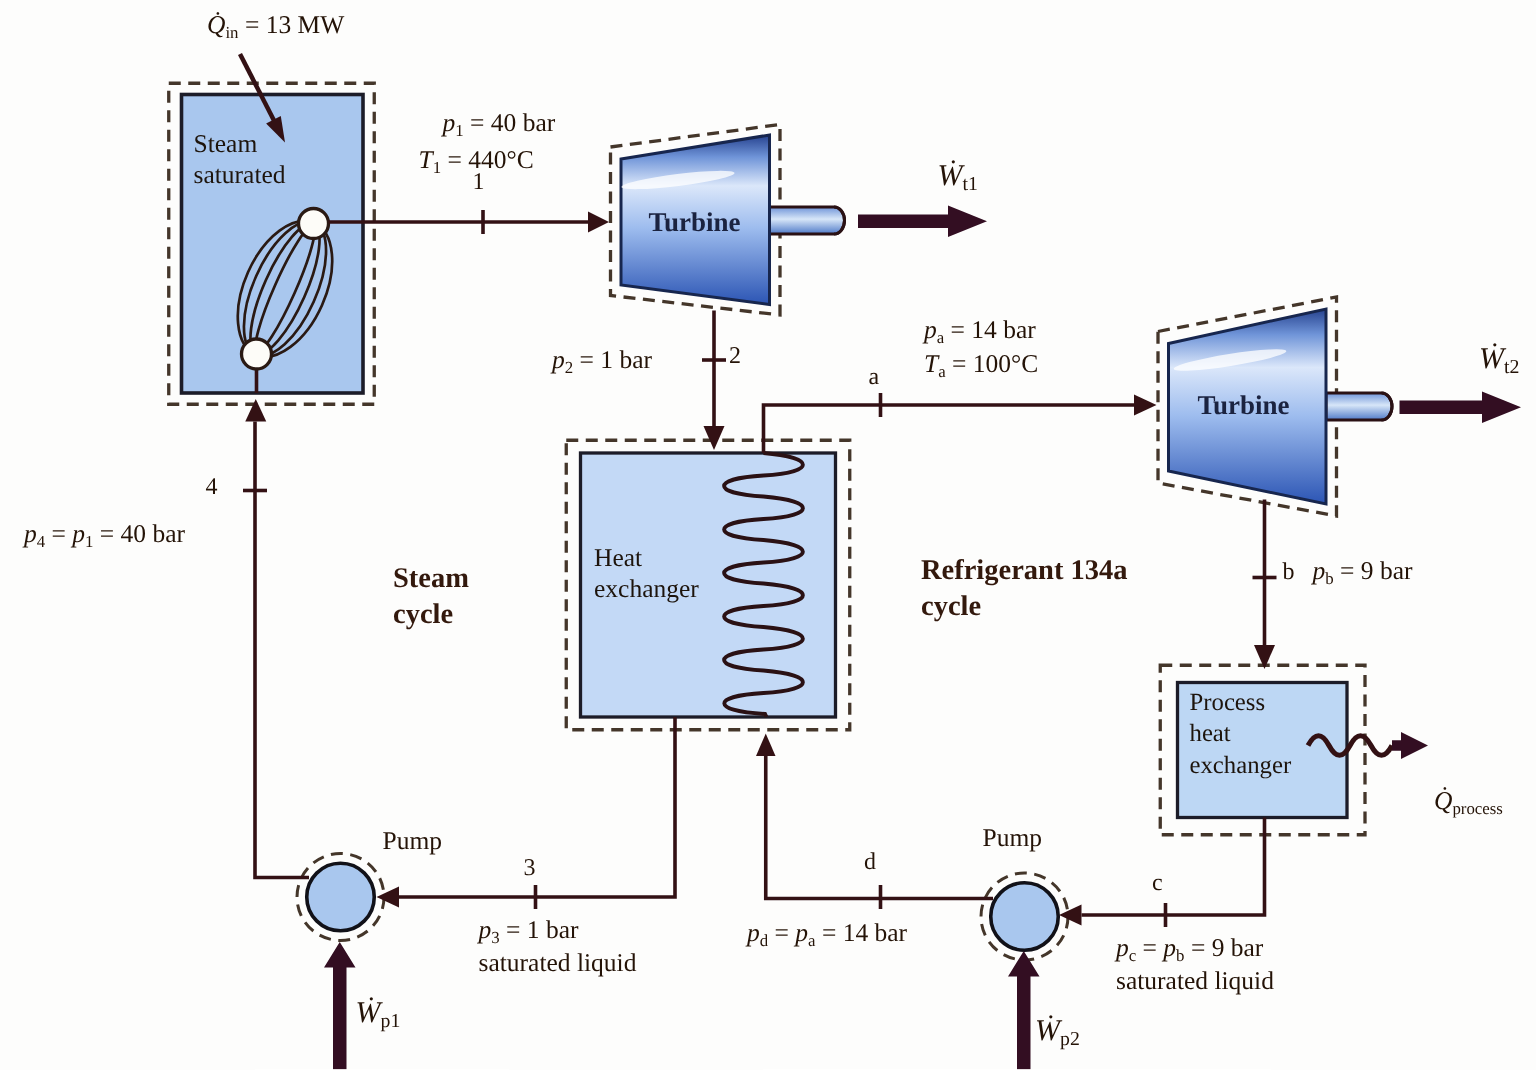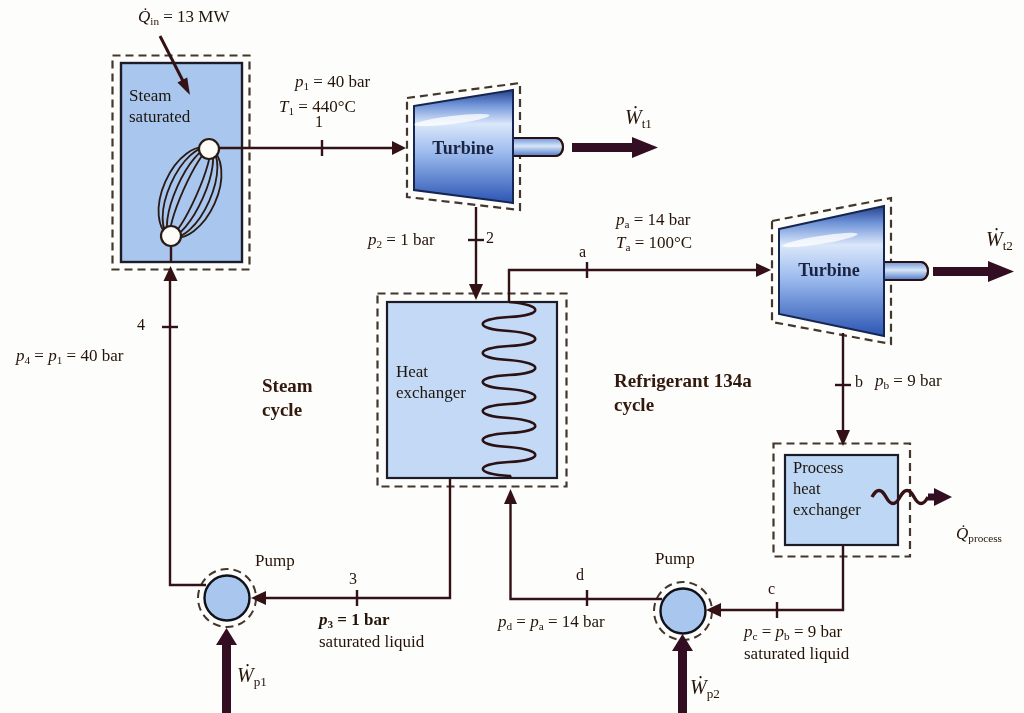--- a/index.html
+++ b/index.html
@@ -182,21 +182,21 @@
   <div class="lbl pt" style="left:768px;top:579px;">c</div>
   <div class="lbl" style="left:744px;top:621px;"><span class="it">p</span><span class="sub">c</span><span> = </span><span class="it">p</span><span class="sub">b</span><span> = 9 bar</span></div>
   <div class="lbl" style="left:744px;top:643px;">saturated liquid</div>
 
   <div class="lbl" style="left:655px;top:548px;">Pump</div>
   <div class="lbl pt" style="left:576px;top:565px;">d</div>
   <div class="lbl" style="left:498px;top:611px;"><span class="it">p</span><span class="sub">d</span><span> = </span><span class="it">p</span><span class="sub">a</span><span> = 14 bar</span></div>
   <div class="lbl work" style="left:690px;top:675px;"><span class="it">Ẇ</span><span class="sub">p2</span></div>
 
   <div class="lbl pt" style="left:349px;top:569px;">3</div>
-  <div class="lbl" style="left:319px;top:609px;font-weight:bold;"><span class="it">p</span><span class="sub">3</span><span> = 1 bar</span></div>
+  <div class="lbl" style="left:319px;top:609px;"><span class="it">p</span><span class="sub">3</span><span> = 1 bar</span></div>
   <div class="lbl" style="left:319px;top:631px;">saturated liquid</div>
 
   <div class="lbl" style="left:255px;top:550px;">Pump</div>
   <div class="lbl work" style="left:237px;top:663px;text-align:right;"><span class="it">Ẇ</span><span class="sub">p1</span></div>
 
   <div class="lbl pt" style="left:137px;top:315px;">4</div>
   <div class="lbl" style="left:16px;top:345px;"><span class="it">p</span><span class="sub">4</span><span> = </span><span class="it">p</span><span class="sub">1</span><span> = 40 bar</span></div>
 
 </div>
 

